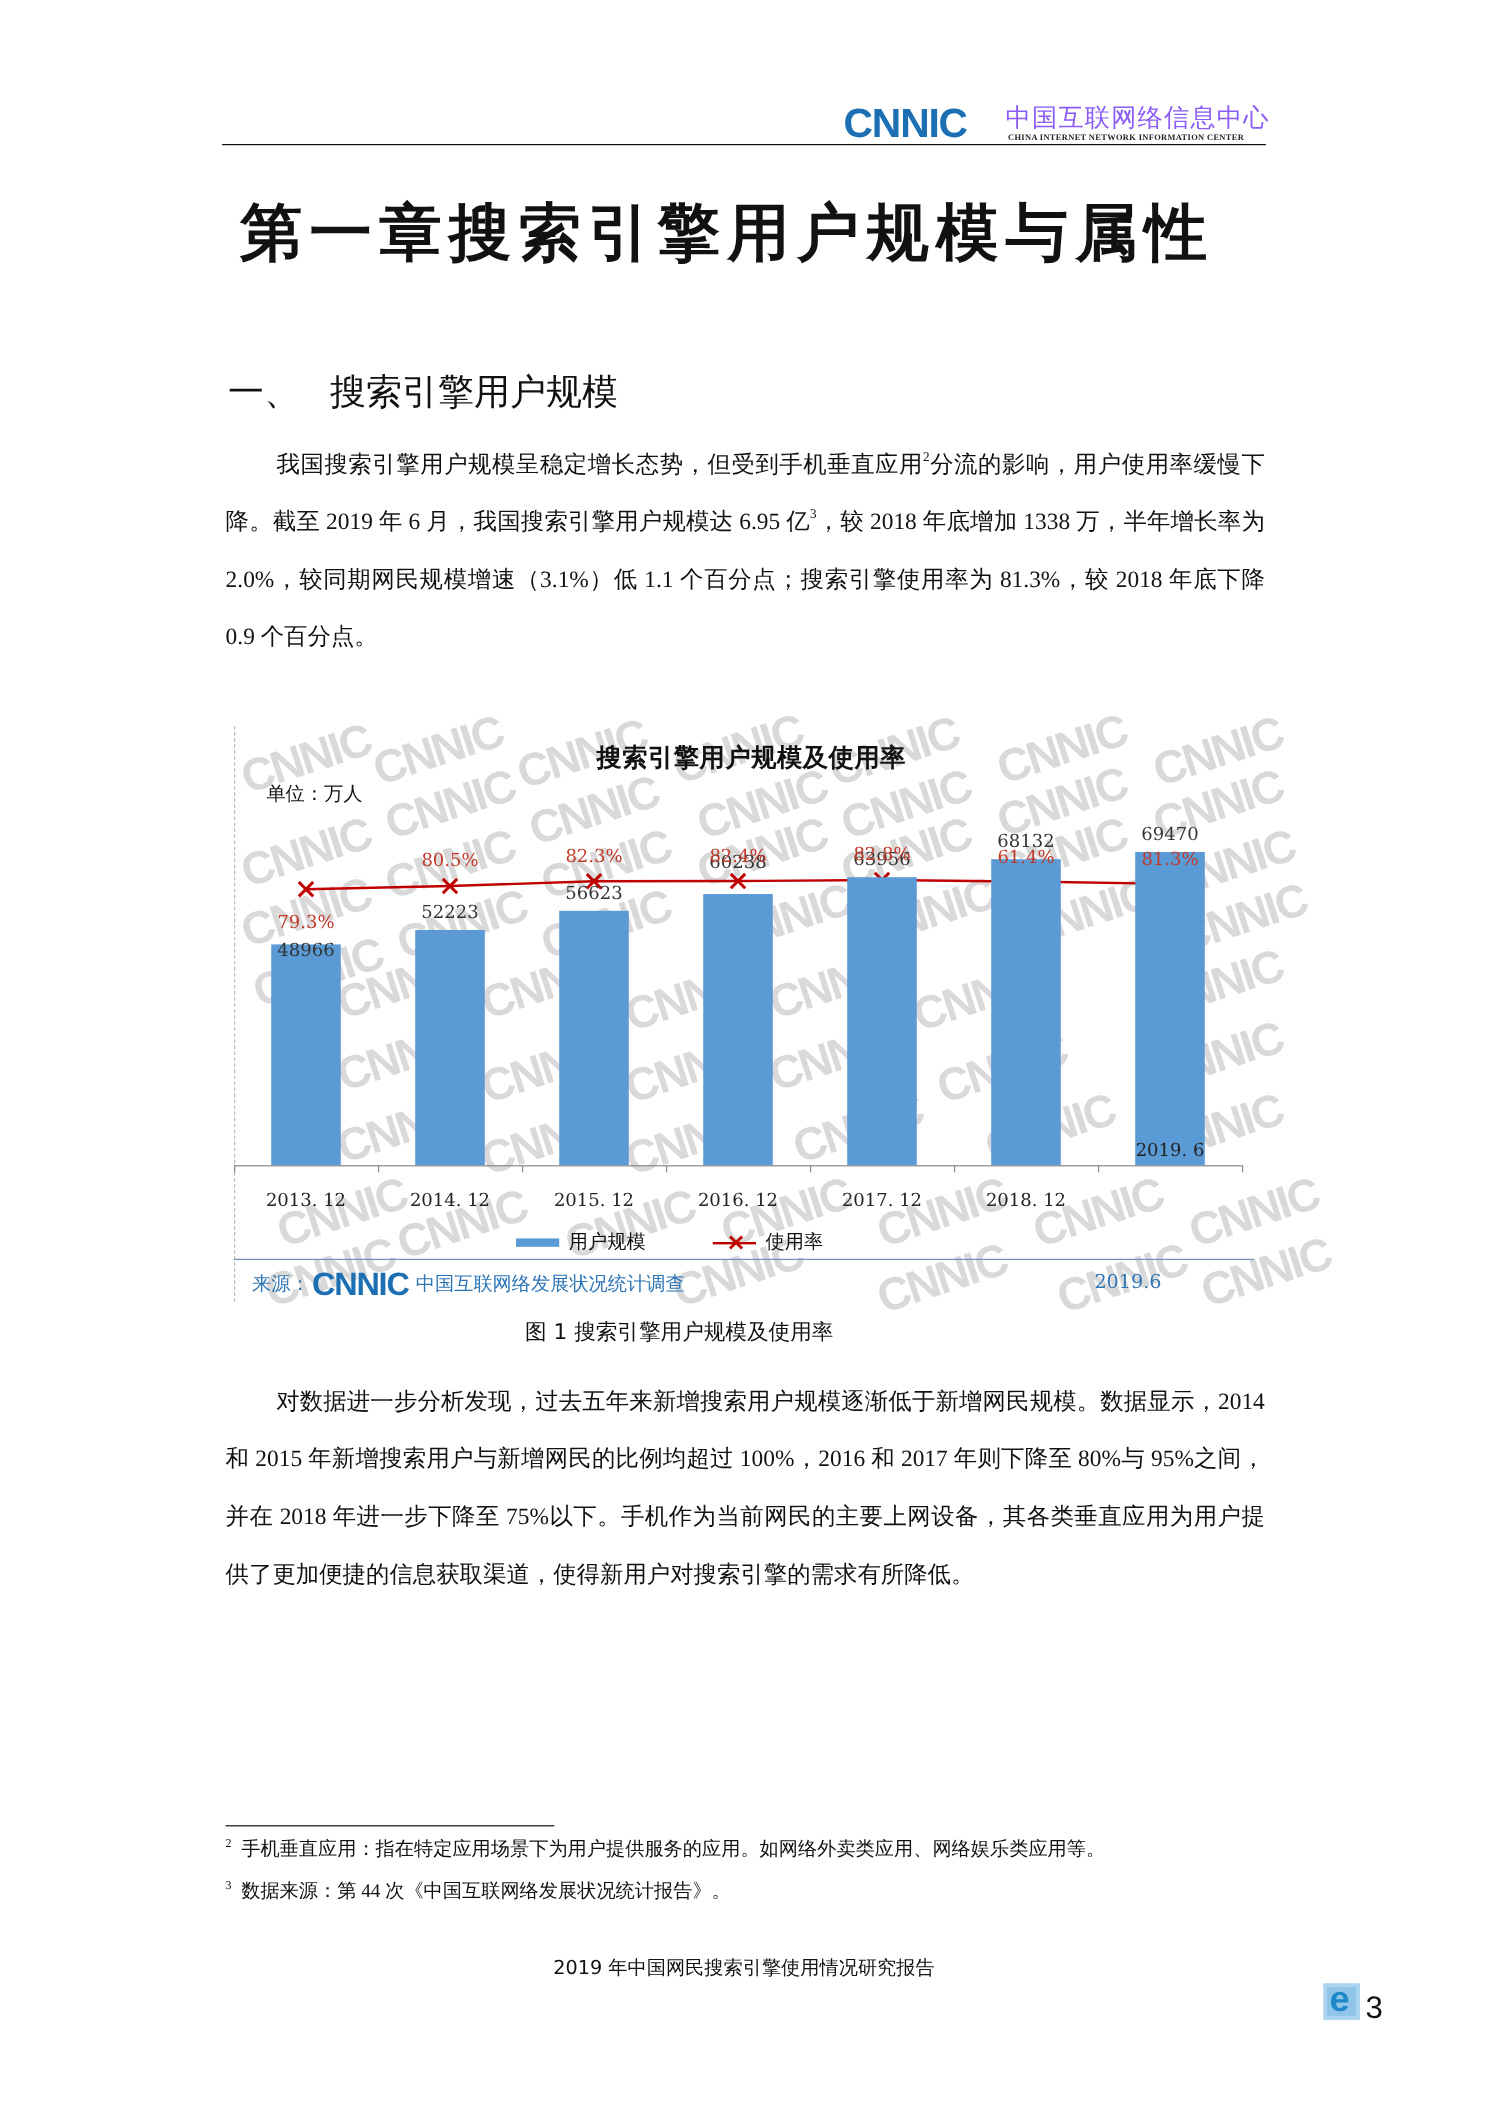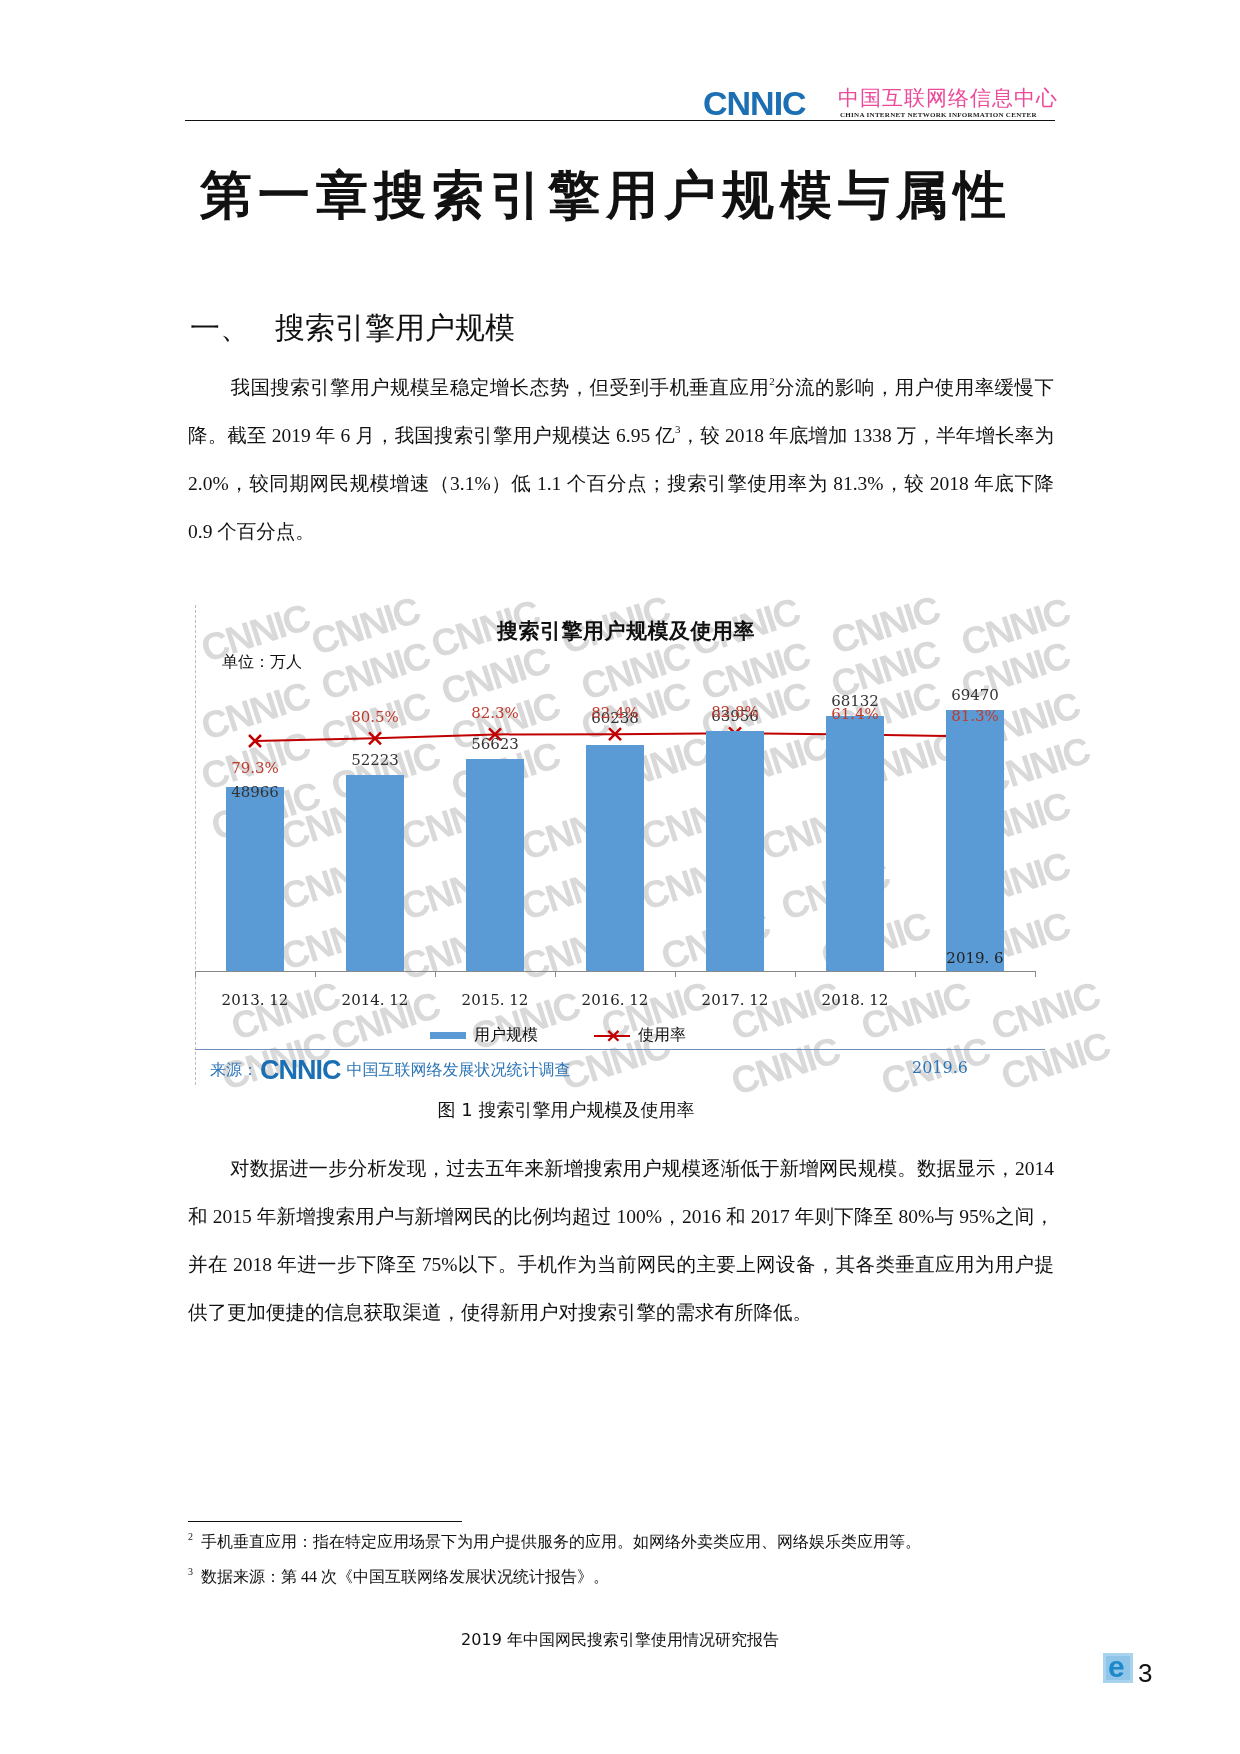--- a/index.html
+++ b/index.html
@@ -3,21 +3,21 @@
 <meta charset="utf-8">
 <style>
   html, body { margin: 0; padding: 0; background: #fff; }
   body { width: 1240px; height: 1754px; position: relative; overflow: hidden;
          font-family: "DejaVu Serif", "Liberation Serif", serif; color: #111; }
   .abs { position: absolute; }
 
   
   .hdr-logo { left: 703px; top: 86px; font-family: "Liberation Sans", sans-serif; font-weight: bold;
               font-size: 34px; color: #1b6fb2; letter-spacing: -1px; line-height: 34px; }
-  .hdr-cn { left: 838px; top: 86px; font-size: 21px; line-height: 24px; color: #ec4899; letter-spacing: 1px; text-align: right; }
+  .hdr-cn { left: 838px; top: 86px; font-size: 21px; line-height: 24px; color: #8b5cf6; letter-spacing: 1px; text-align: right; }
   .hdr-en { left: 840px; top: 111px; font-size: 7px; line-height: 8px; color: #222; font-weight: bold;
             font-family: "Liberation Serif", serif; letter-spacing: 0.3px; }
   .hdr-line { left: 185px; top: 120px; width: 870px; height: 0; border-top: 1.5px solid #111; }
 
   
   .chapter-title { left: 200px; top: 165px; font-size: 52px; line-height: 60px; letter-spacing: 6px;
                    font-family: "DejaVu Sans", sans-serif; font-weight: bold; }
   .section-title { left: 190px; top: 308px; font-size: 30px; line-height: 40px;
                    font-family: "DejaVu Sans", sans-serif; }
   .section-title .num { display: inline-block; width: 85px; }

